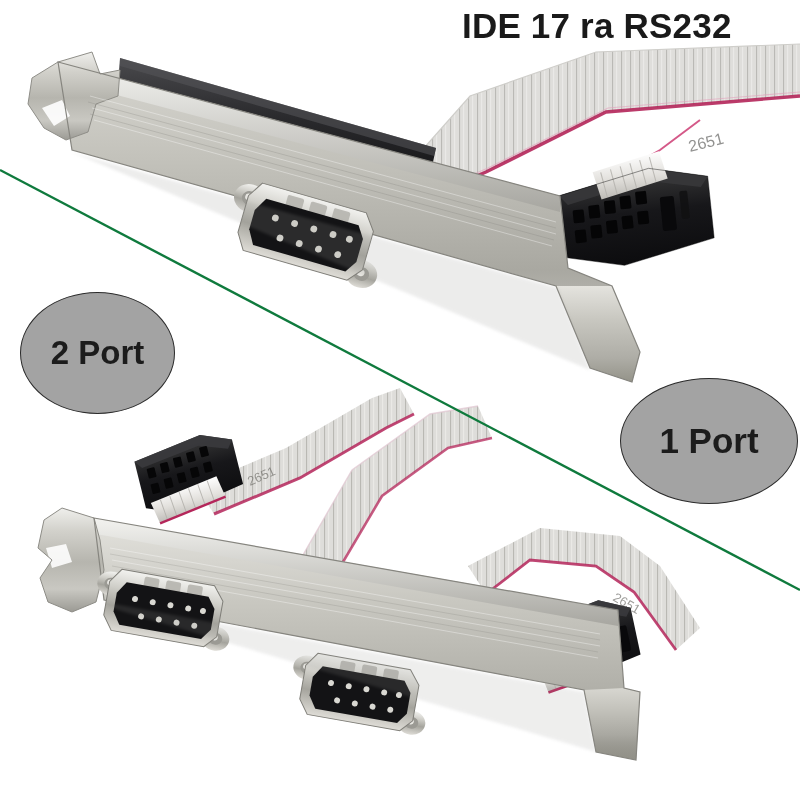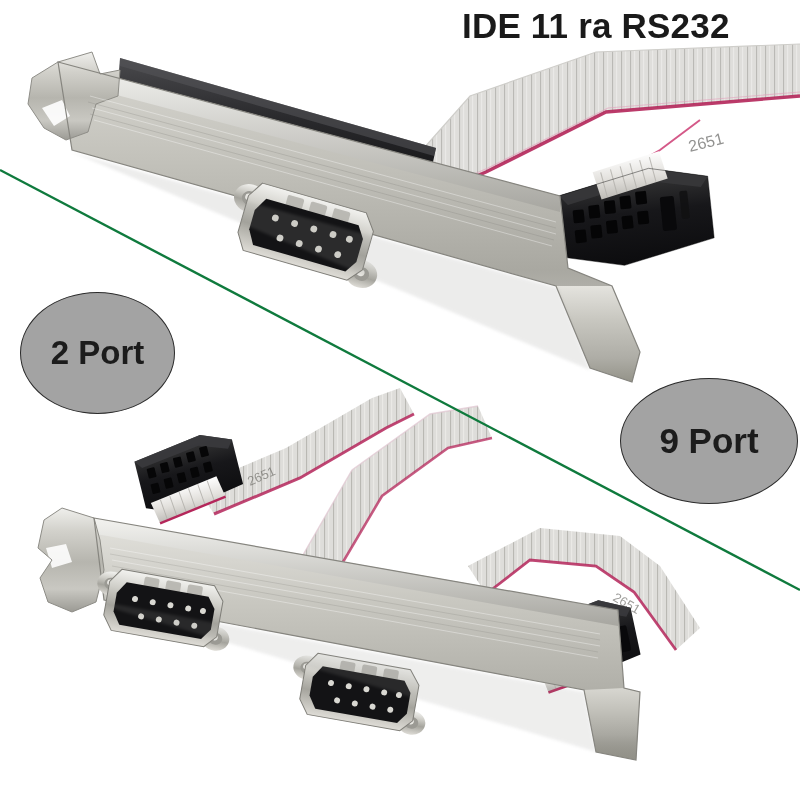--- a/index.html
+++ b/index.html
@@ -404,23 +404,23 @@
       </g>
 
       <path d="M104,602 L584,692 L596,752 L118,610 Z" fill="#9a9a96" opacity="0.16" filter="url(#softer)"></path>
     </g>
   </svg>
 
   <svg class="divider" viewBox="0 0 800 800">
     <line x1="0" y1="170" x2="800" y2="590" stroke="#0f7a3d" stroke-width="2.4"></line>
   </svg>
 
-  <div class="title">IDE 11 ra RS232</div>
+  <div class="title">IDE 17 ra RS232</div>
 
   <div class="badge badge-2port">
     <span>2 Port</span>
   </div>
 
   <div class="badge badge-1port">
-    <span>9 Port</span>
+    <span>1 Port</span>
   </div>
 
 </div>
 
 </body></html>

